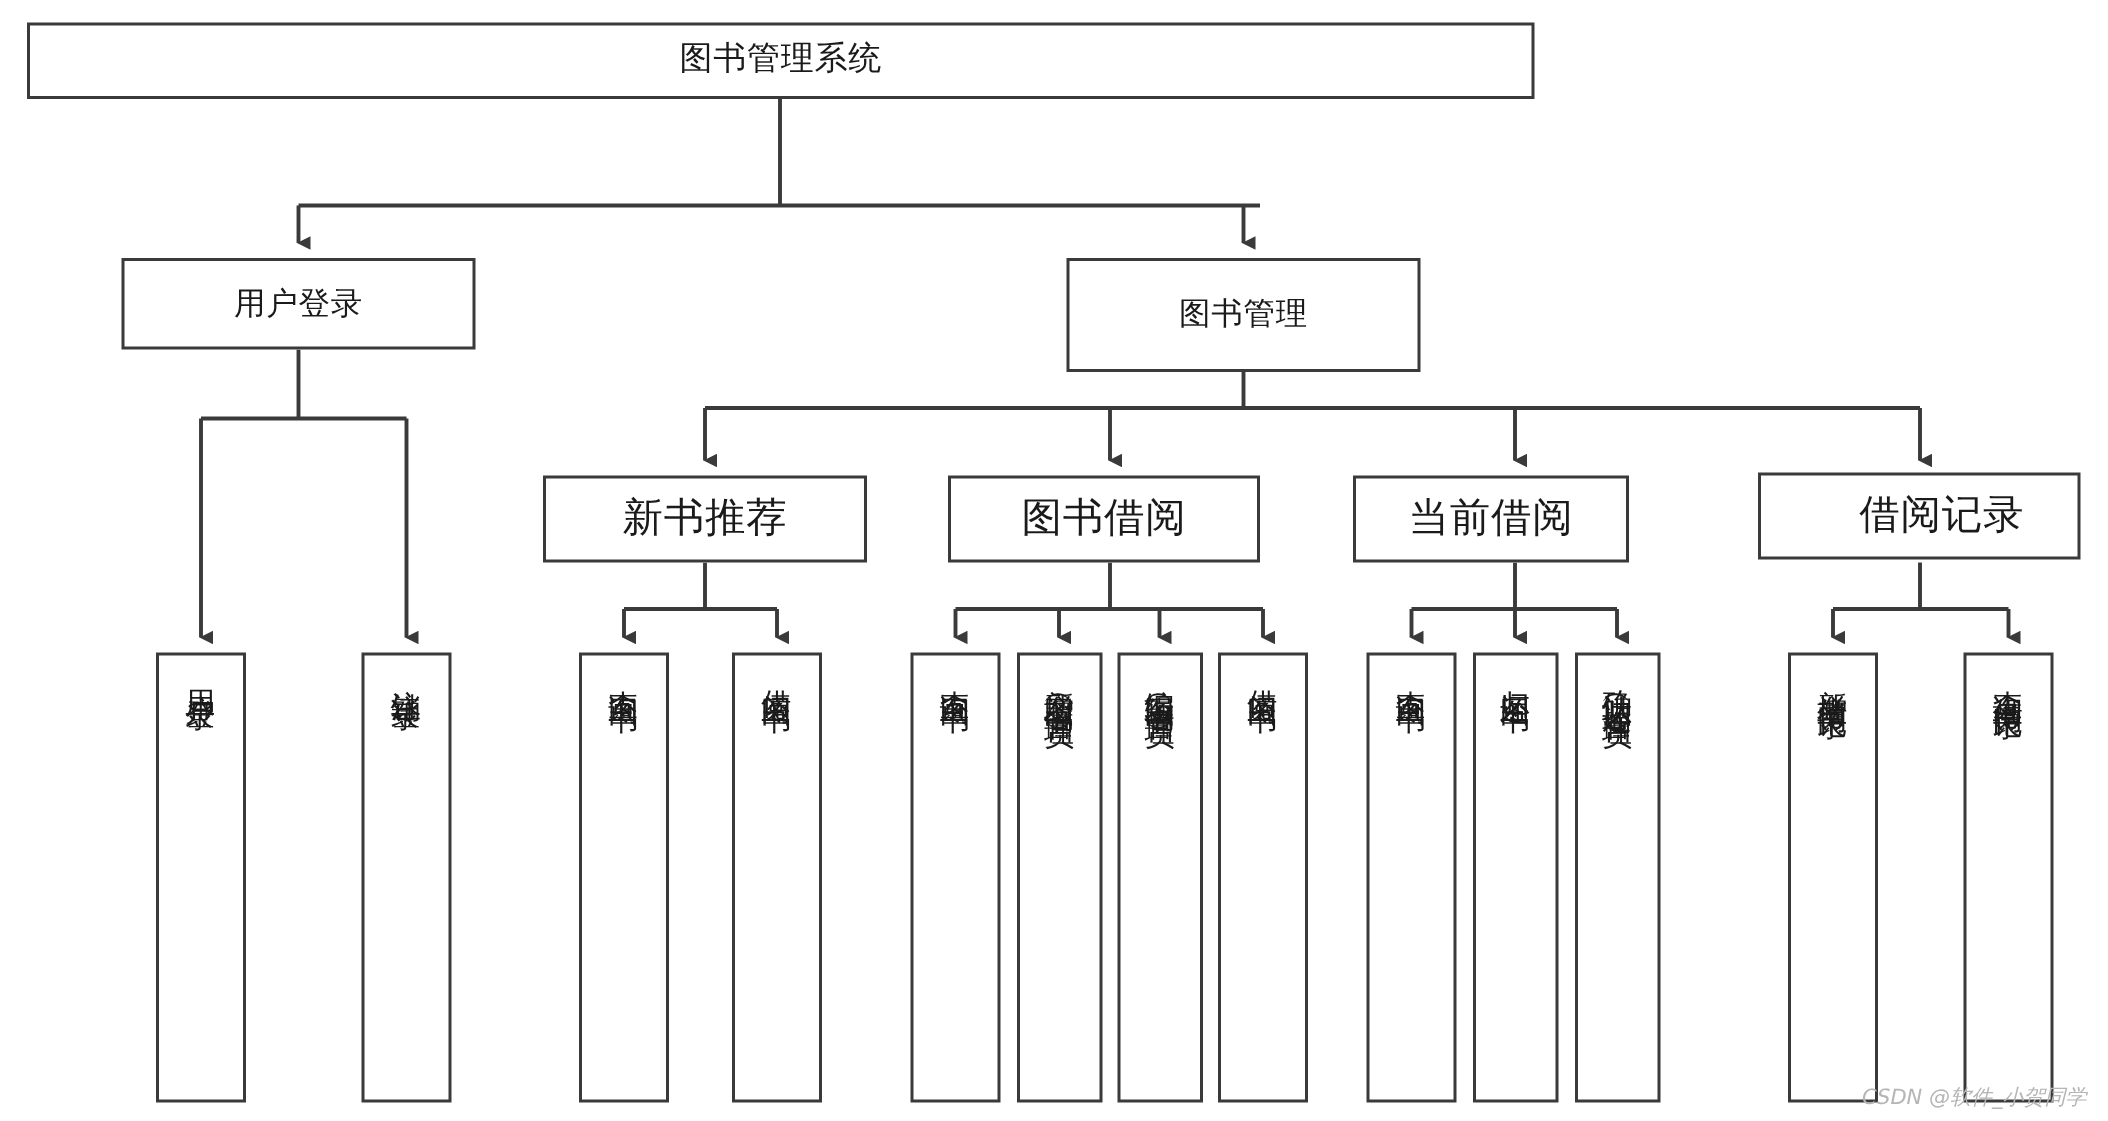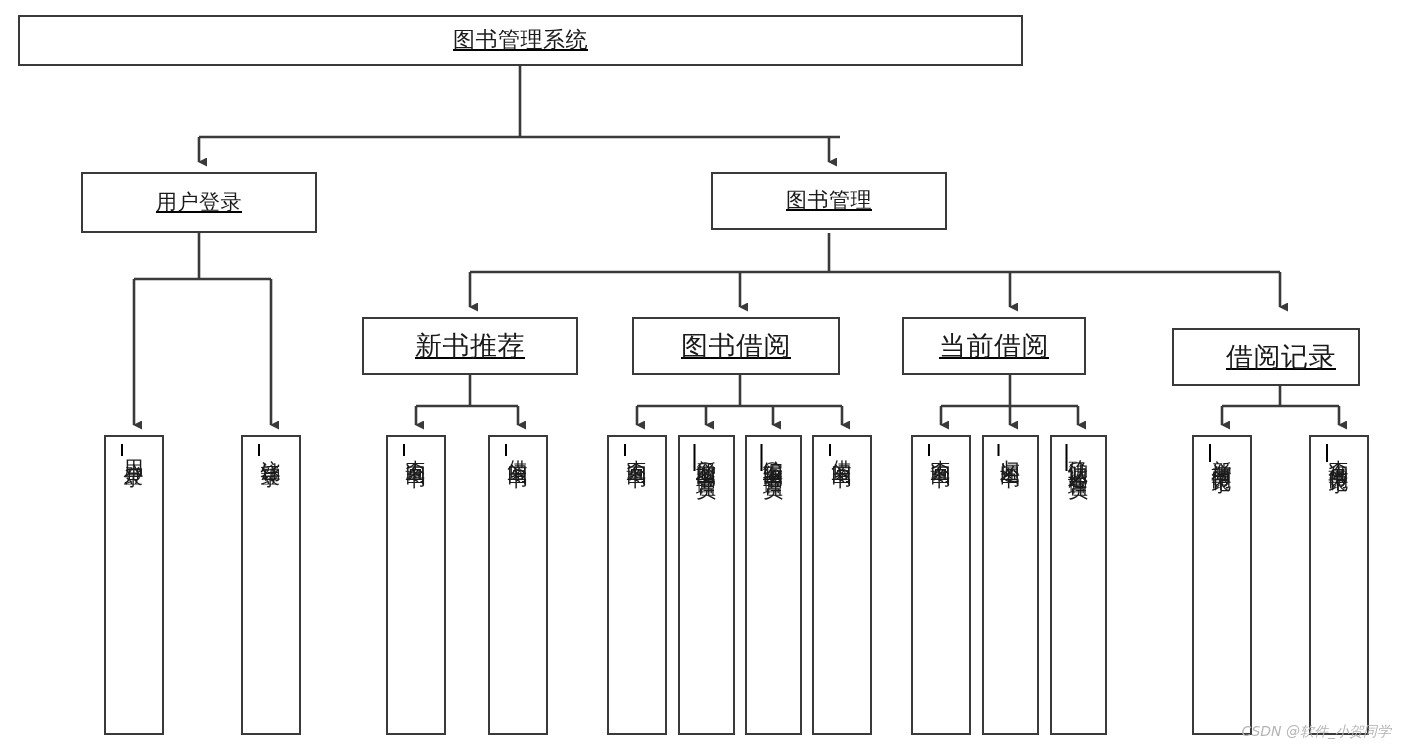--- a/index.html
+++ b/index.html
@@ -29,21 +29,20 @@
   }
   .node {
     position: absolute;
     box-sizing: border-box;
     background: #ffffff;
     border: 2px solid #3a3a3a;
     display: flex;
     align-items: center;
     justify-content: center;
     z-index: 3;
-    text-decoration: underline;
   }
   .node-label {
     color: #1a1a1a;
     font-size: 21px;
     line-height: 1.22;
     letter-spacing: 0.5px;
     white-space: nowrap;
     text-align: center;
   }
   .node.vertical {
@@ -134,37 +133,37 @@
   </svg>
 
   <div class="node level-1" style="left:18px; top:15px; width:1005px; height:51px;">
     <span class="node-label">图书管理系统</span>
   </div>
 
   <div class="node level-2" style="left:81px; top:172px; width:236px; height:61px;">
     <span class="node-label">用户登录</span>
   </div>
 
-  <div class="node level-2" style="left:711px; top:172px; width:236px; height:58px;">
+  <div class="node level-2" style="left:711px; top:172px; width:236px; height:76px;">
     <span class="node-label">图书管理</span>
   </div>
 
   <div class="node level-3" style="left:362px; top:317px; width:216px; height:58px;">
     <span class="node-label">新书推荐</span>
   </div>
 
   <div class="node level-3" style="left:632px; top:317px; width:208px; height:58px;">
     <span class="node-label">图书借阅</span>
   </div>
 
   <div class="node level-3" style="left:902px; top:317px; width:184px; height:58px;">
     <span class="node-label">当前借阅</span>
   </div>
 
-  <div class="node level-3" style="left:1172px; top:328px; width:188px; height:58px;padding-left:30px;">
+  <div class="node level-3" style="left:1172px; top:315px; width:215px; height:58px;padding-left:30px;">
     <span class="node-label">借阅记录</span>
   </div>
 
   <div class="node vertical" style="left:104px; top:435px; width:60px; height:300px;">
     <span class="node-label">用户登录</span>
   </div>
 
   <div class="node vertical" style="left:241px; top:435px; width:60px; height:300px;">
     <span class="node-label">注销登录</span>
   </div>

